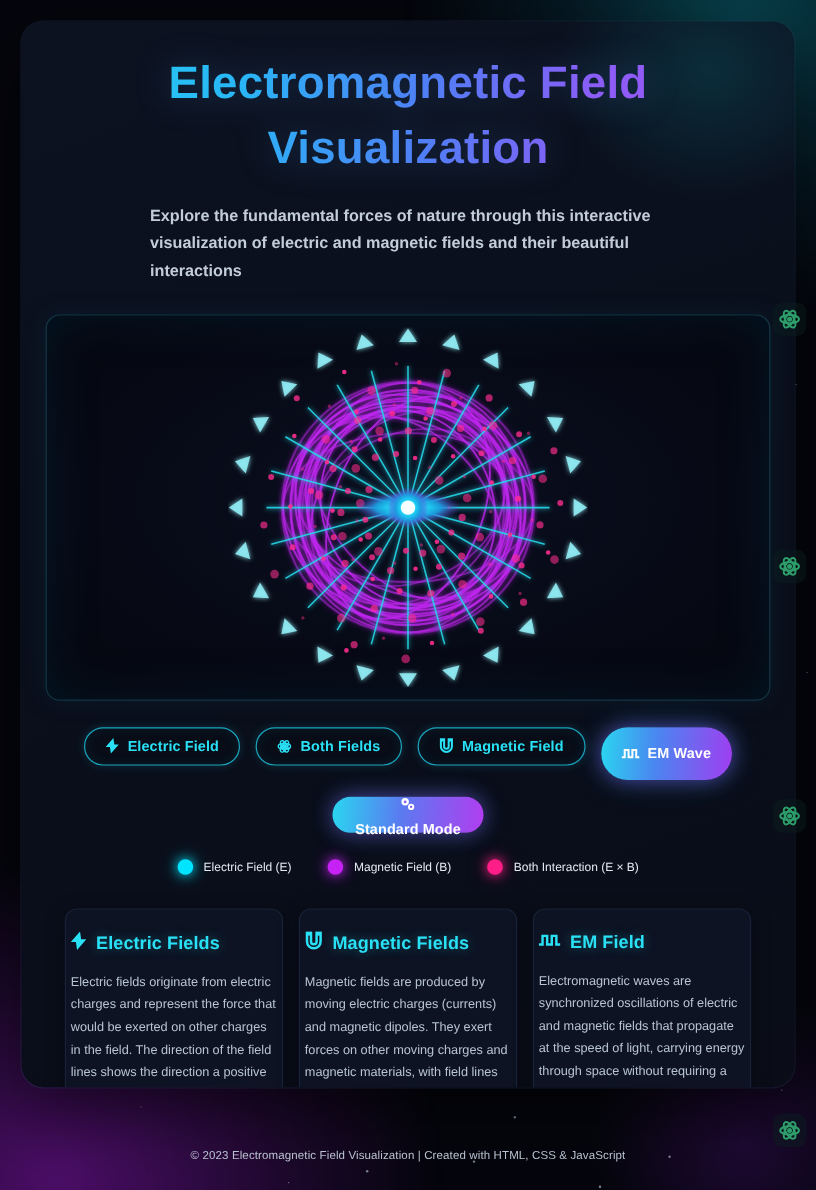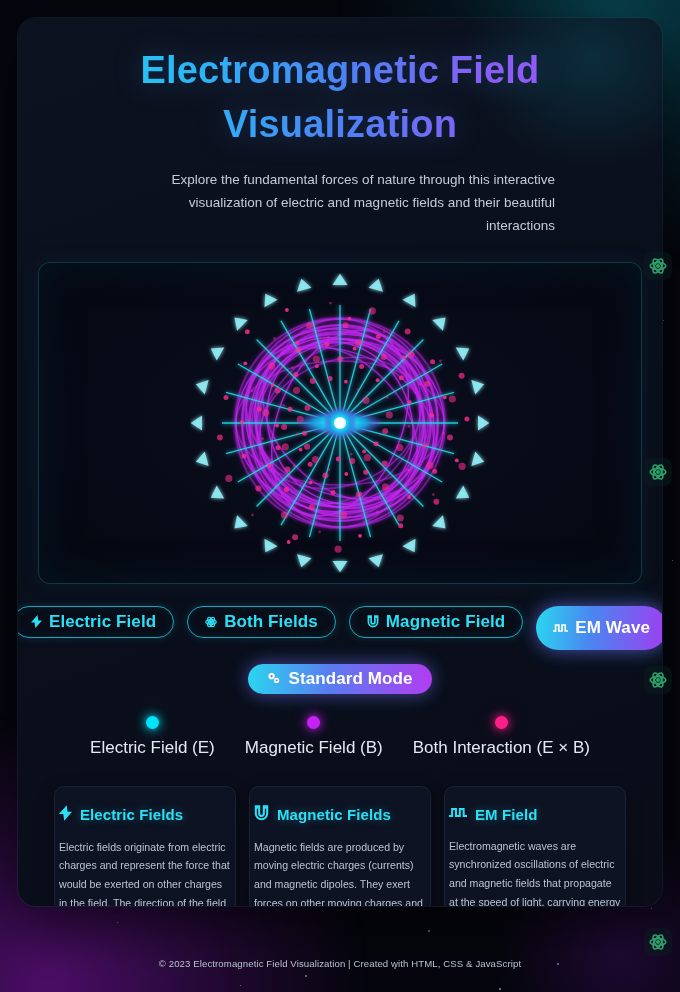--- a/index.html
+++ b/index.html
@@ -36,61 +36,62 @@
   
   .title{
     margin:0;padding:26px 40px 0;text-align:center;
     font-size:38px;line-height:1.42;font-weight:bold;letter-spacing:.2px;
     background:linear-gradient(95deg,#22d8f0 0%,#29b6f6 28%,#4f7ff5 52%,#8b5cf6 74%,#a855f7 100%);
     -webkit-background-clip:text;background-clip:text;color:transparent;
     -webkit-text-fill-color:transparent;
     filter:drop-shadow(0 0 14px rgba(70,140,230,.30));
   }
   .subtitle{
-    margin:16px auto 16px;width:430px;text-align:right;
-    font-size:13.5px;line-height:1.72;color:#c3cdd9;font-weight:400;
+    margin:16px auto 16px;width:430px;text-align:left;
+    font-size:13.5px;line-height:1.72;color:#c3cdd9;font-weight:700;
   }
 
   
   .canvas-wrap{
     position:relative;margin:24px 20px 0;height:320px;border-radius:12px;
     background:radial-gradient(ellipse at 50% 48%, #0a0f20 0%, #070a16 55%, #05070f 100%);
     border:1px solid rgba(28,95,110,.55);
     box-shadow:inset 0 0 40px rgba(0,40,60,.45), 0 0 18px rgba(10,60,80,.25);
     overflow:hidden;
   }
   .viz{position:absolute;left:50%;top:50%;transform:translate(-50%,-50%);width:300px;height:300px;}
   .viz svg{display:block;width:300px;height:300px;}
 
   
   .controls{display:flex;justify-content:center;gap:13px;margin-top:22px;padding:0 20px;}
   .btn{
     display:flex;align-items:center;gap:7px;
     height:30px;padding:0 17px;border-radius:999px;
-    font-size:17px;font-weight:bold;letter-spacing:.1px;
+    font-size:12px;font-weight:bold;letter-spacing:.1px;
     background:#080d18;color:#2ae0f5;border:1.5px solid #1aa7bd;
     box-shadow:0 0 8px rgba(26,167,189,.22), inset 0 0 10px rgba(14,80,100,.22);
     cursor:pointer;white-space:nowrap;
   }
   .btn .ico{display:flex;align-items:center;line-height:0;}
   .btn.active{
     background:linear-gradient(95deg,#2ad6f0 0%,#4a86f0 42%,#a03df0 100%);
     color:#ffffff;border:none;height:44px;
     box-shadow:0 0 16px rgba(120,80,240,.55), 0 0 26px rgba(40,190,230,.28);
   }
   .mode-row{display:flex;justify-content:center;margin-top:14px;}
   .btn.mode{
     background:linear-gradient(95deg,#2ad6f0 0%,#5a7bf0 45%,#b13df0 100%);
     color:#fff;border:none;height:30px;padding:0 19px;
     box-shadow:0 0 16px rgba(130,70,230,.50), 0 0 24px rgba(40,190,230,.24);
+    flex-direction:column;
   }
 
   
   .legend{display:flex;justify-content:center;align-items:center;gap:30px;margin-top:22px;}
-  .legend-item{display:flex;align-items:center;gap:9px;font-size:17px;color:#e3e9f2;flex-direction:column;}
+  .legend-item{display:flex;align-items:flex-end;gap:9px;font-size:10px;color:#e3e9f2;}
   .dot{width:13px;height:13px;border-radius:50%;}
 
   
   .cards{display:flex;gap:13px;padding:0 36px;margin-top:28px;}
   .card{
     flex:1;border-radius:10px;padding:18px 4px 20px;
     background:#0d1322;border:1px solid rgba(45,65,100,.35);
     box-shadow:0 4px 16px rgba(0,0,0,.35);
   }
   .card-head{display:flex;align-items:center;gap:8px;margin-bottom:13px;}

